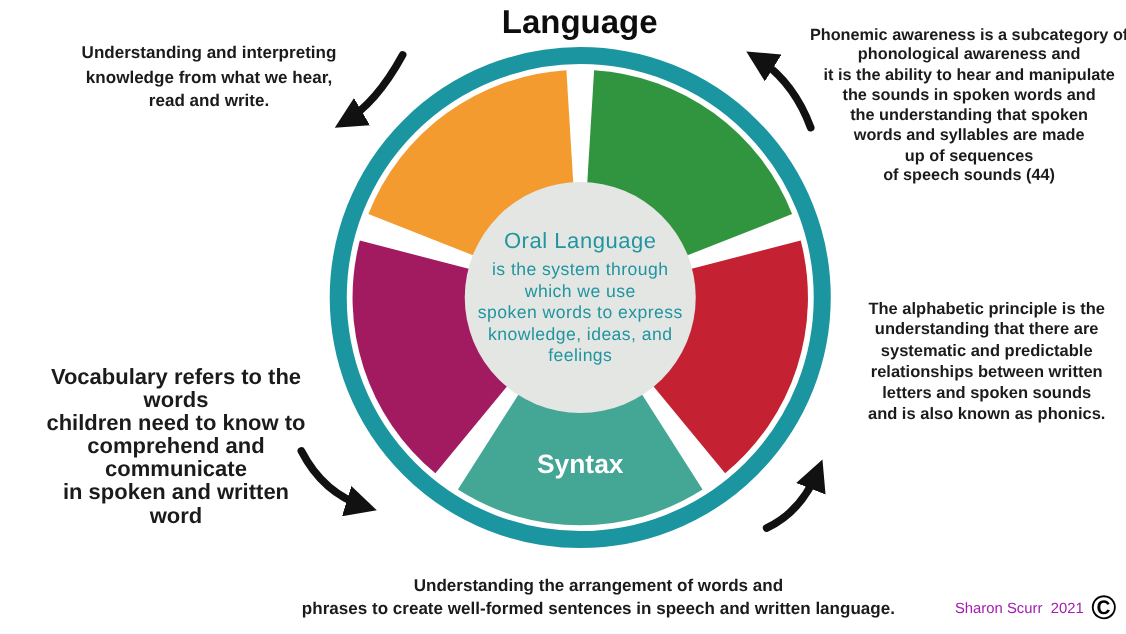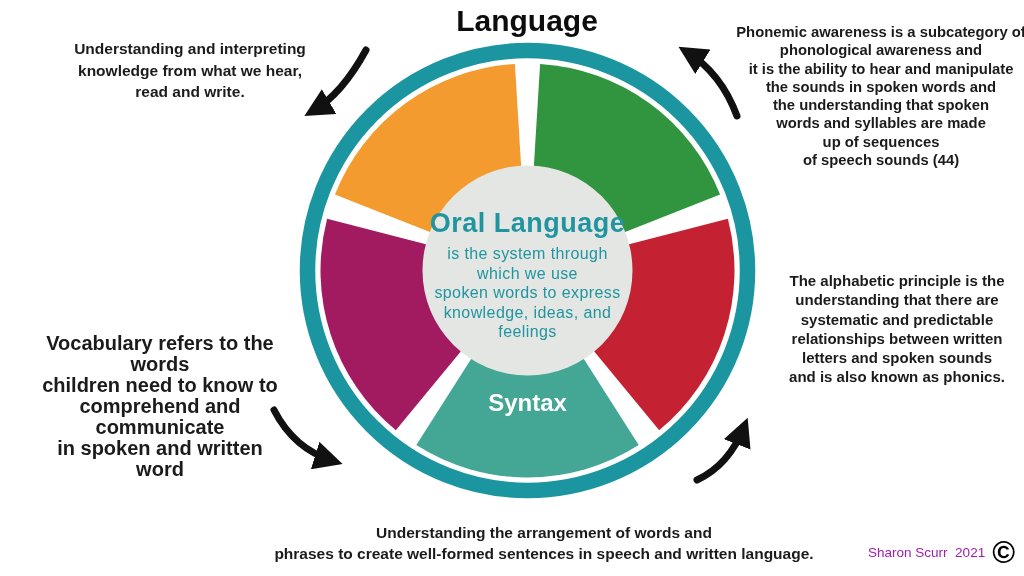--- a/index.html
+++ b/index.html
@@ -12,21 +12,21 @@
     color:#1b1b1b;font-weight:bold;text-align:center;white-space:pre-line;
   }
   .title{
     color:#0d0d0d;font-weight:bold;font-size:30px;text-align:center;
   }
   .seg-label{
     color:#ffffff;font-weight:bold;white-space:pre-line;text-align:center;
     text-shadow:0 0 1px rgba(0,0,0,0.08);
   }
   .center-text{text-align:center;color:#2095a0;}
-  .center-title{font-size:27px;font-weight:bold;letter-spacing:0.5px;margin-bottom:5px;}
+  .center-title{font-size:20px;font-weight:normal;letter-spacing:0.5px;margin-bottom:5px;}
   .center-body{font-size:16px;line-height:19.5px;white-space:pre-line;letter-spacing:0.4px;}
   .credit{
     display:flex;align-items:center;justify-content:flex-end;gap:7px;
   }
   .credit-author{font-size:13.5px;color:#a21caf;white-space:pre;}
   .credit-symbol{font-size:31px;color:#000;font-weight:600;line-height:1;}
   svg{display:block;}
 </style>
 </head>
 <body>
@@ -62,21 +62,21 @@
       <path d="M 274 410 Q 294 449 333 461" marker-end="url(#ah)"></path>
       <path d="M 697 480 Q 729 465 744 427" marker-end="url(#ah)"></path>
     </g>
   </svg>
 
   <div class="abs title" style="left:427px;top:4px;width:200px">Language</div>
 
 
 
 
-  <div class="abs seg-label" style="left:452px;top:389px;width:151px;font-size:24px">Syntax</div>
+  <div class="abs seg-label" style="left:452px;top:409px;width:151px;font-size:24px">Syntax</div>
 
 
   <div class="abs center-text" style="left:417px;top:208px;width:221px">
     <div class="center-title">Oral Language</div>
     <div class="center-body">is the system through
 which we use
 spoken words to express
 knowledge, ideas, and
 feelings</div>
   </div>

